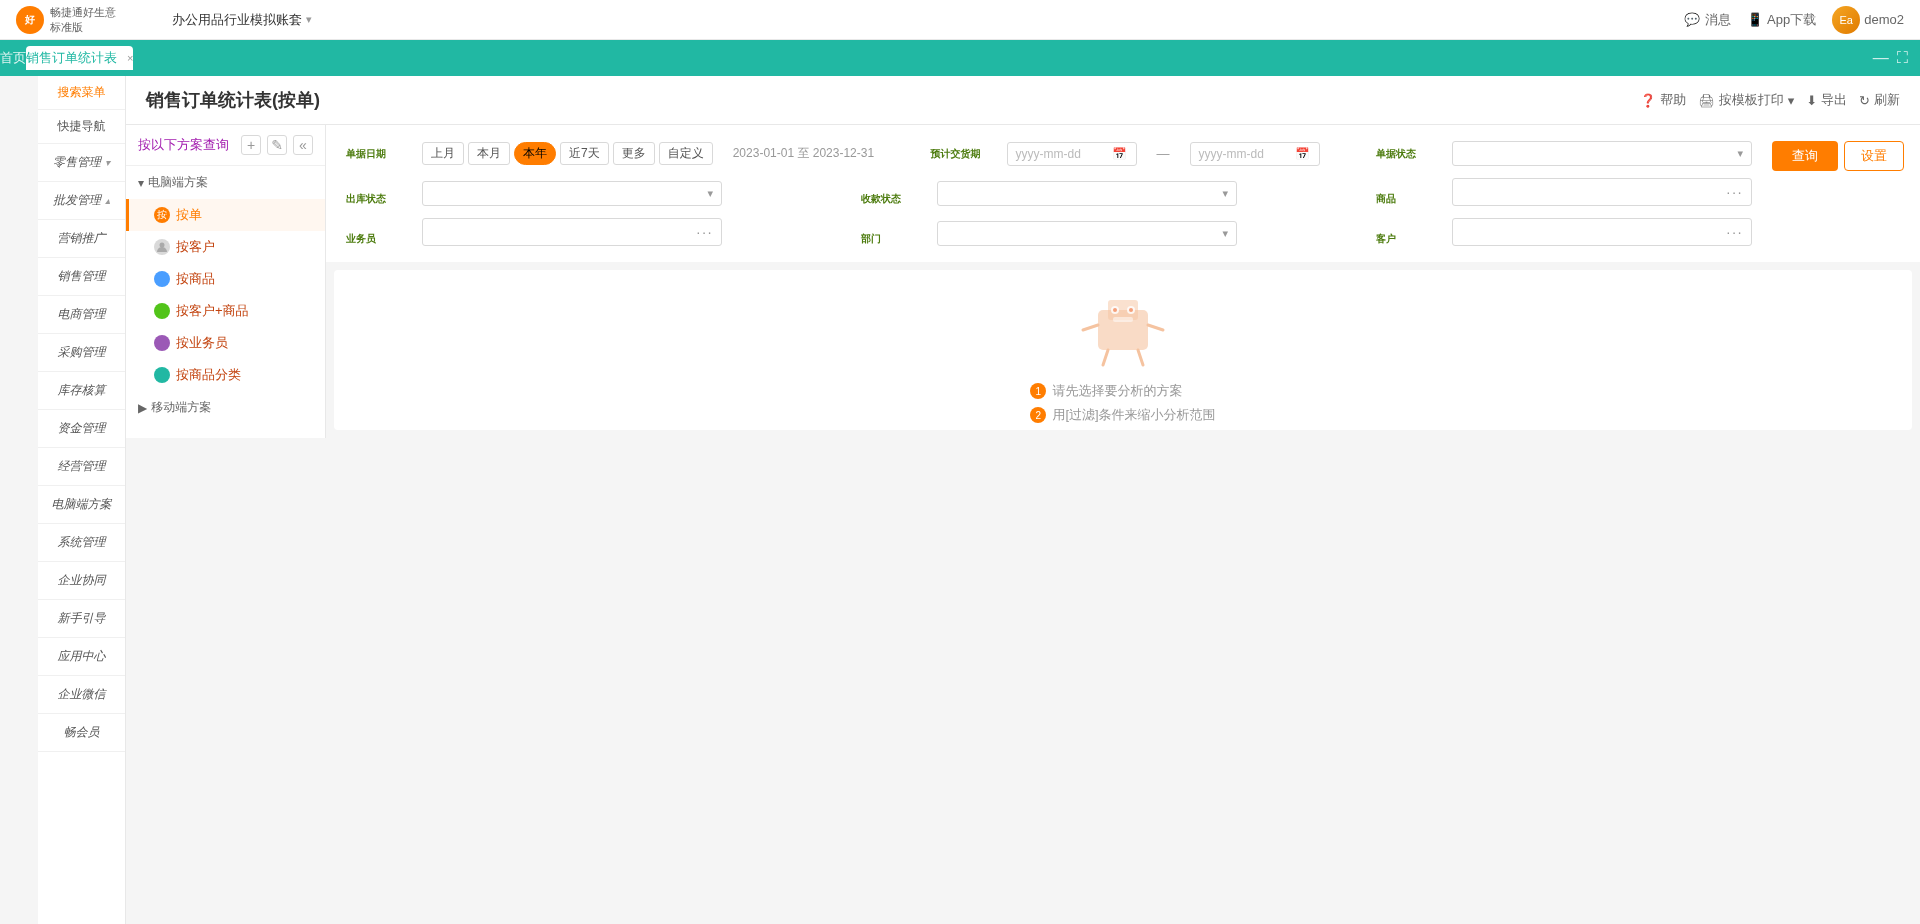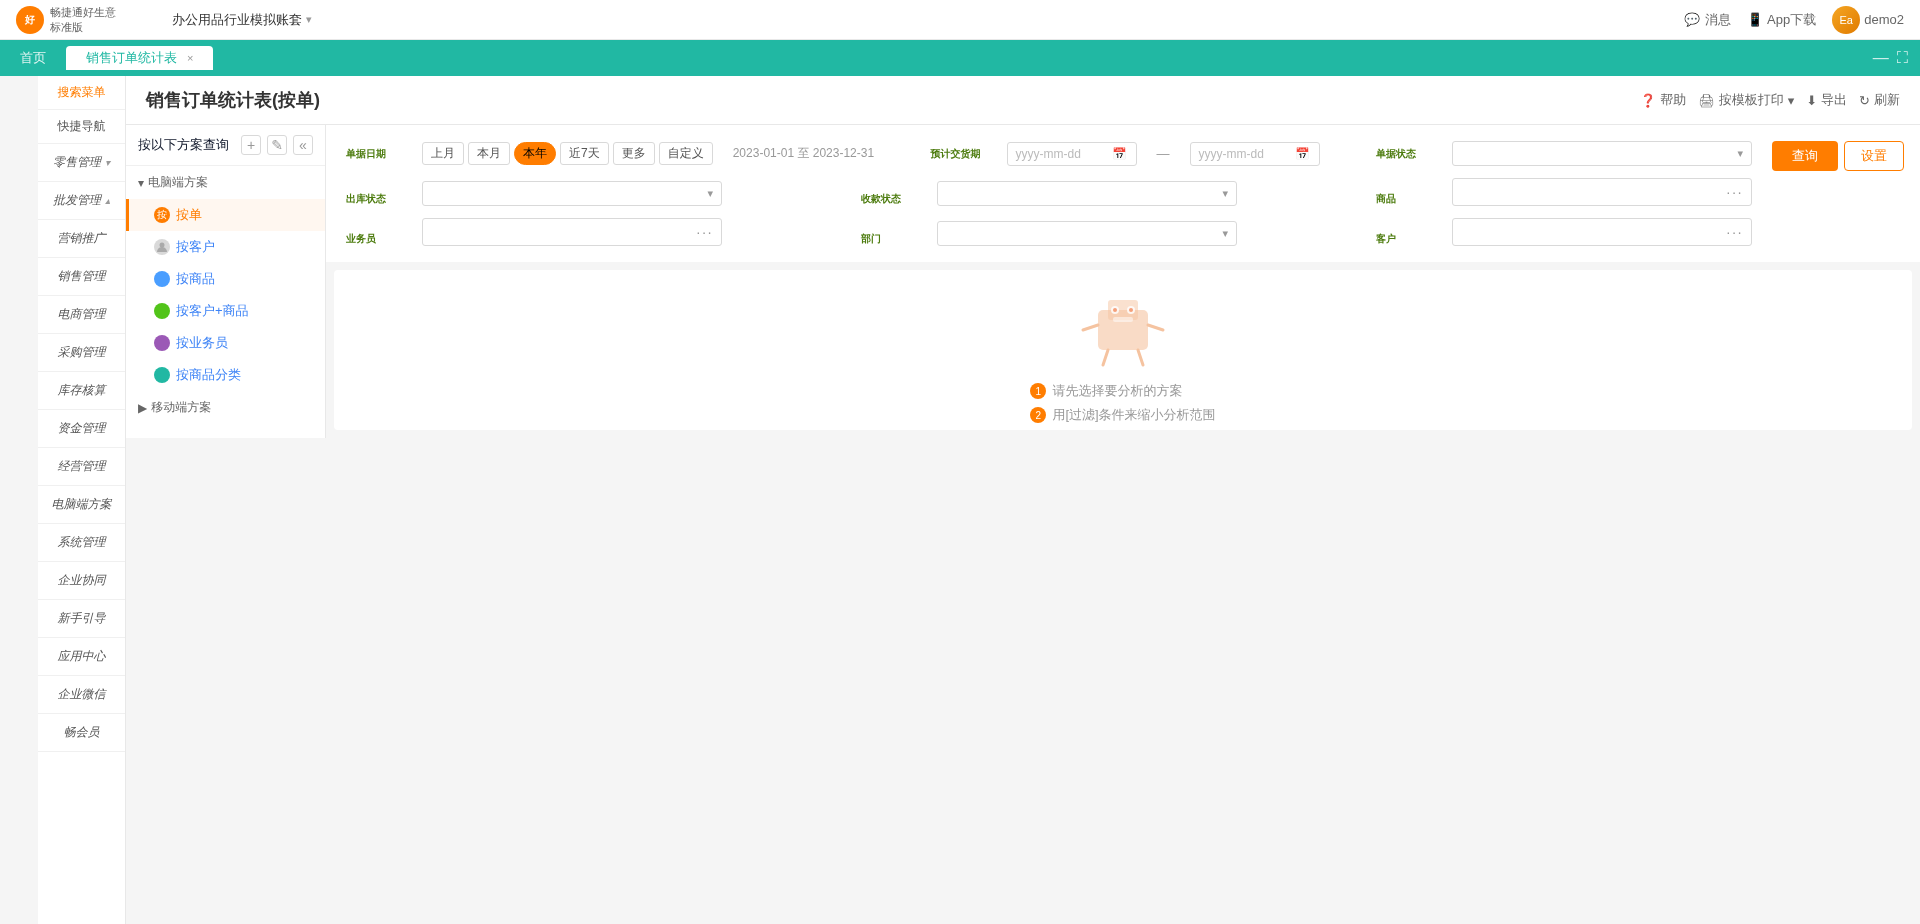--- a/index.html
+++ b/index.html
@@ -59,21 +59,21 @@
     .tab-bar {
       height: 36px;
       background: #21b8a3;
       display: flex;
       align-items: center;
       padding: 0 0;
     }
     .tab-item {
       height: 24px;
       display: flex; align-items: center;
-      padding: 0 20px;
+      padding: 0 0;
       color: rgba(255,255,255,0.85);
       font-size: 13px;
       cursor: pointer;
       position: relative;
       gap: 6px;
     }
     .tab-item.home {
       background: transparent;
     }
     .tab-item.active {
@@ -252,42 +252,42 @@
       border-right: 1px solid #e8e8e8;
       flex-shrink: 0;
       overflow-y: auto;
     }
     .scheme-header {
       display: flex; align-items: center;
       padding: 10px 12px;
       border-bottom: 1px solid #f0f0f0;
       gap: 6px;
     }
-    .scheme-title { font-size: 13px; color: #0f172a; flex: 1; }
+    .scheme-title { font-size: 13px; color: #a21caf; flex: 1; }
     .scheme-icon-btn {
       width: 20px; height: 20px;
       display: flex; align-items: center; justify-content: center;
       color: #999; font-size: 14px; cursor: pointer;
       border: 1px solid #d9d9d9; border-radius: 3px;
       background: #fff;
     }
     .scheme-group {
       padding: 0;
     }
     .scheme-group-title {
       display: flex; align-items: center;
       padding: 8px 12px;
       font-size: 12px; color: #666;
       cursor: pointer;
       gap: 4px;
     }
     .scheme-item {
       display: flex; align-items: center;
       padding: 7px 12px 7px 28px;
-      font-size: 13px; color: #3b82f6;
+      font-size: 13px; color: #c2410c;
       cursor: pointer;
       gap: 6px;
       position: relative;
     }
     .scheme-item.active {
       background: #fff7f0;
       color: #ff7d00;
     }
     .scheme-item.active::before {
       content: '';

